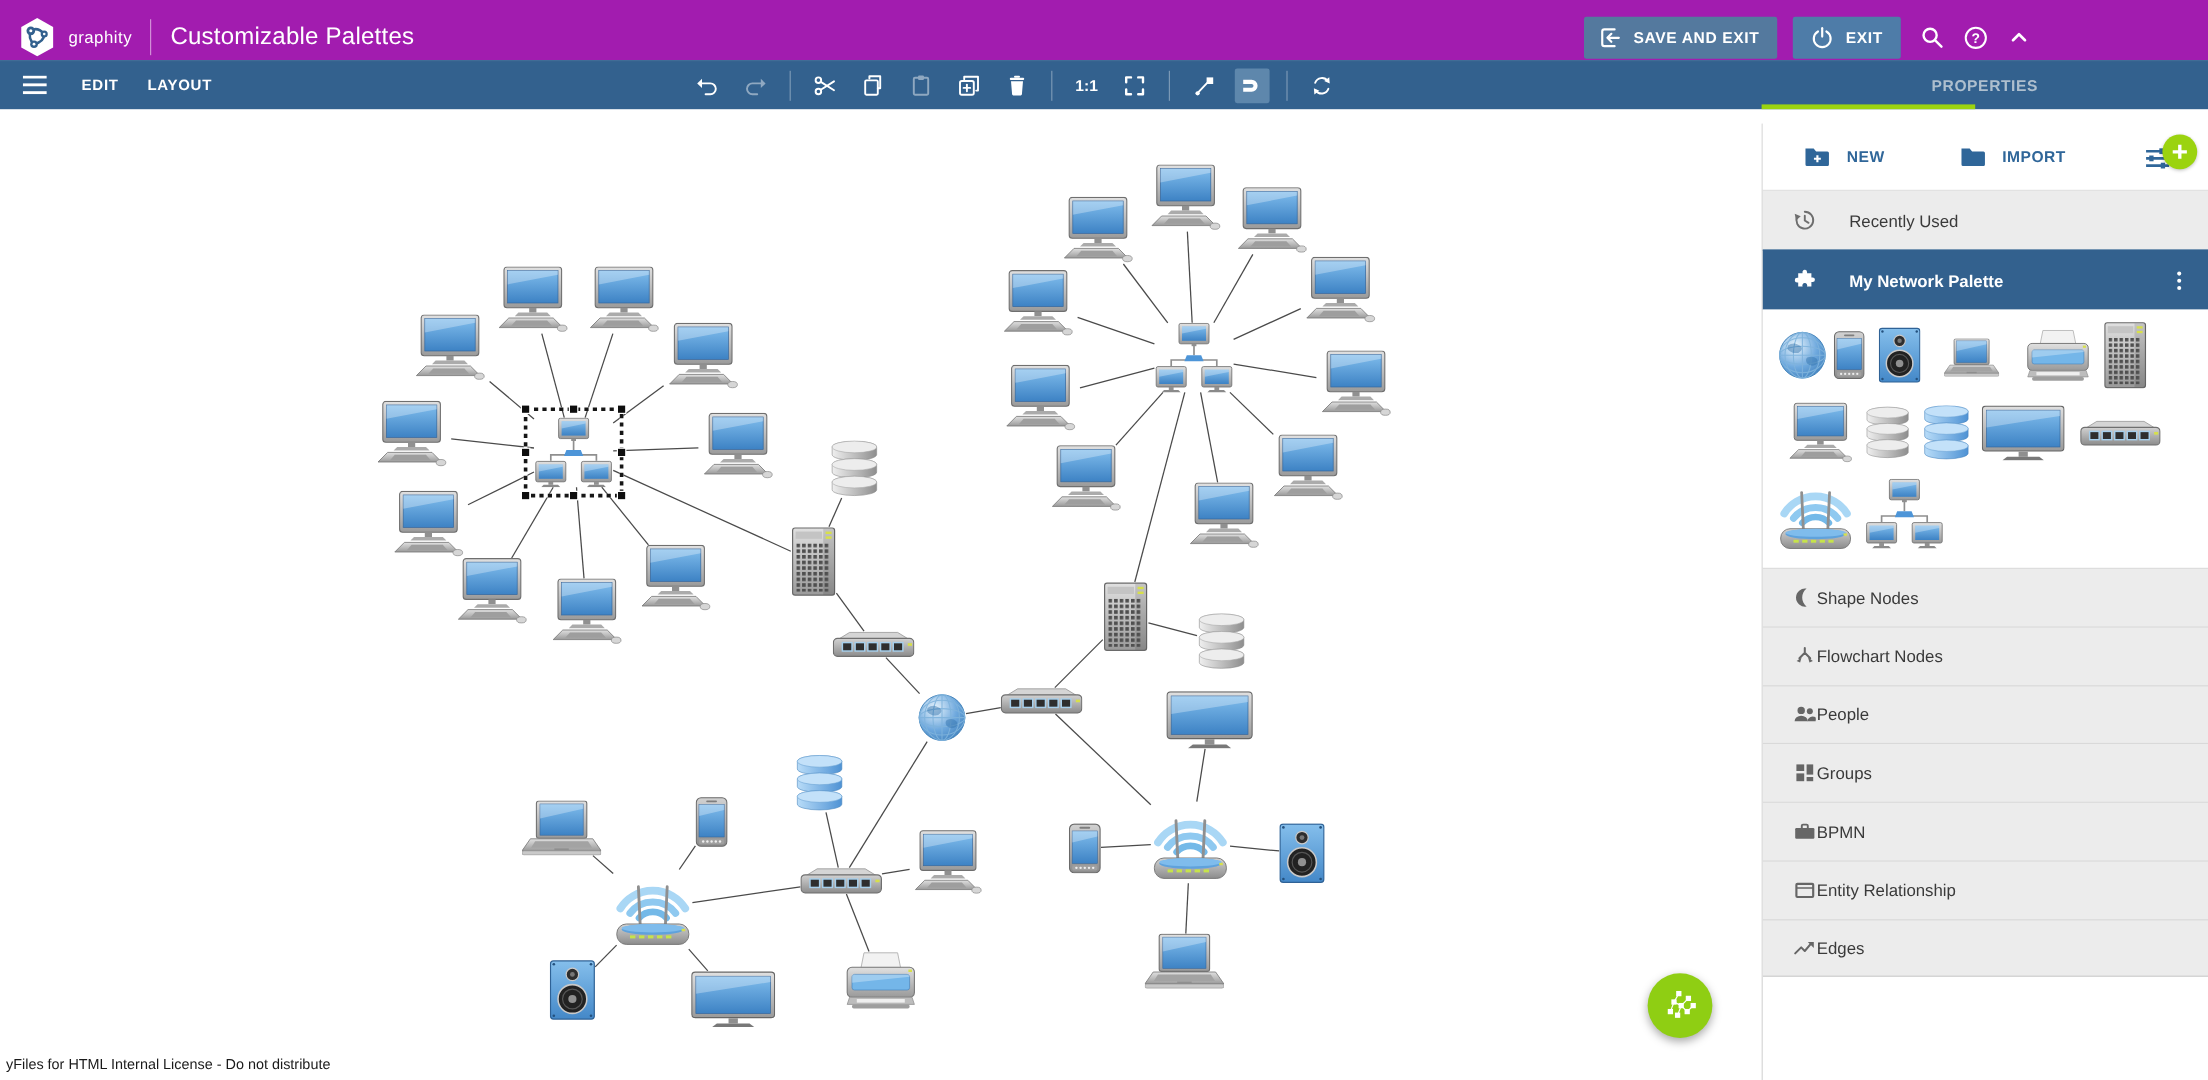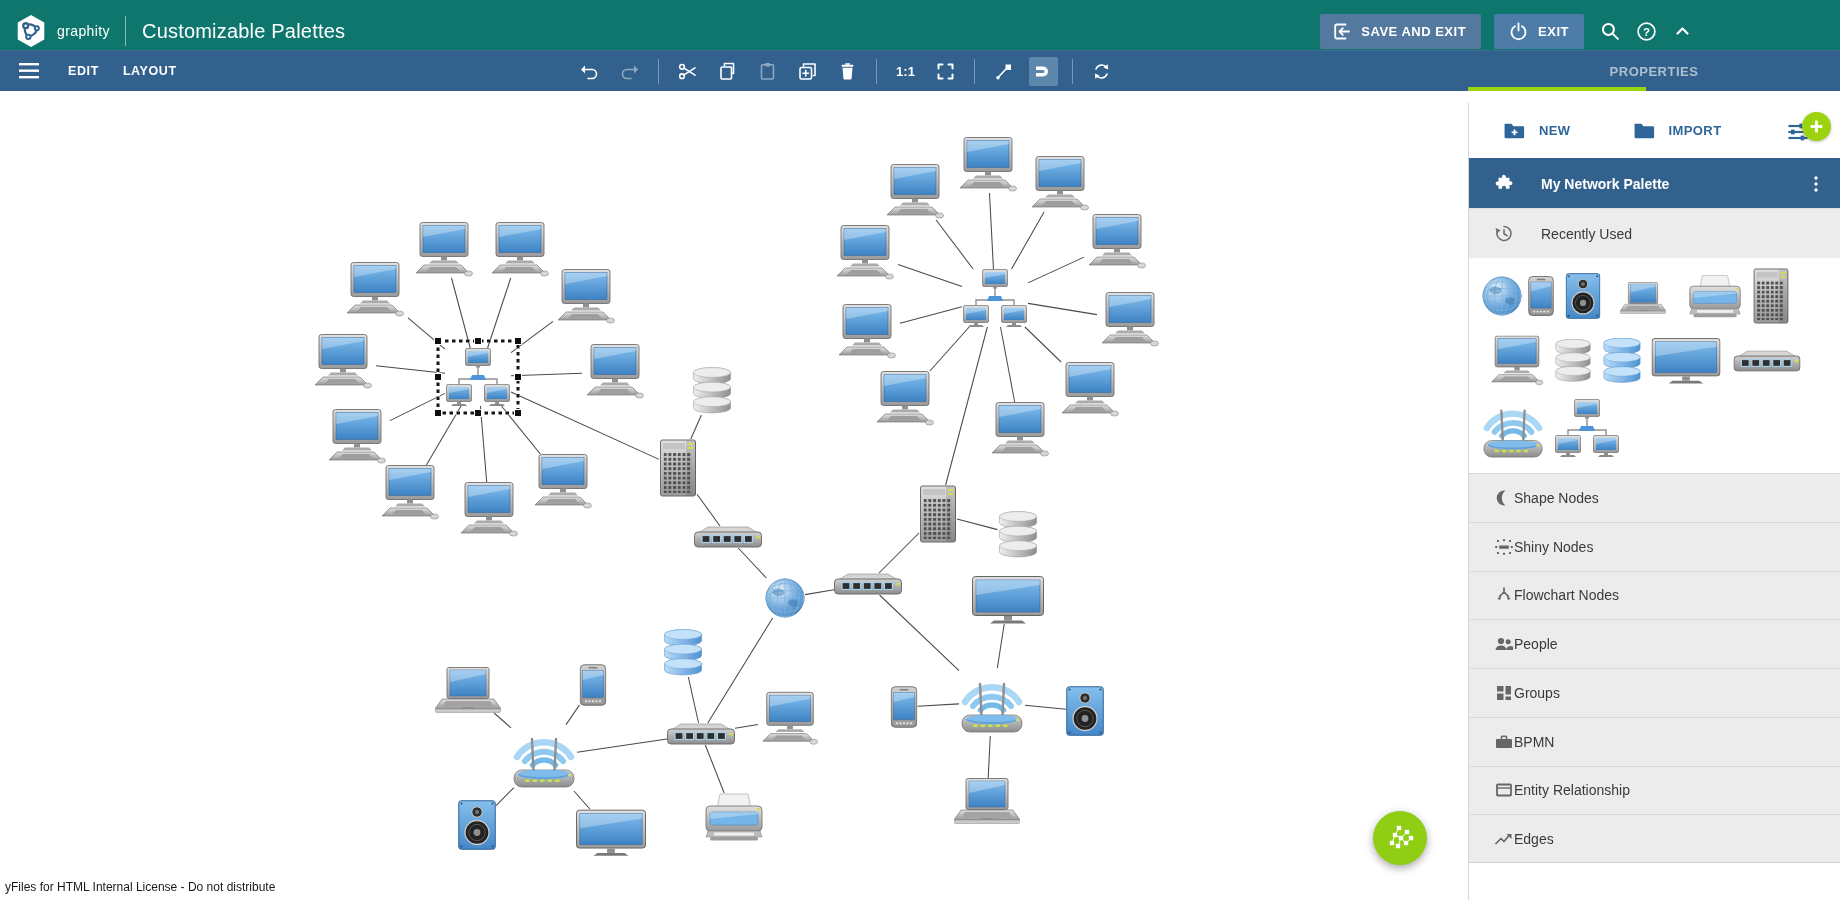--- a/index.html
+++ b/index.html
@@ -1,20 +1,20 @@
 <!DOCTYPE html>
 <html><head>
 <meta charset="utf-8">
 <style>
   * { margin:0; padding:0; box-sizing:border-box; }
   html,body { width:1840px; height:900px; overflow:hidden; font-family:"Liberation Sans",sans-serif; background:#fff; }
   body { position:relative; }
 
   
-  .header { position:absolute; left:0; top:0; width:1840px; height:62px; background:#0f766e; display:flex; align-items:center; color:#fff; }
+  .header { position:absolute; left:0; top:0; width:1840px; height:62px; background:#a21caf; display:flex; align-items:center; color:#fff; }
   .logo-wrap { display:flex; align-items:center; gap:9px; margin-left:14px; }
   .logo-text { font-size:14px; letter-spacing:.4px; }
   .h-divider { width:1px; height:30px; background:rgba(255,255,255,.5); margin:0 16px 0 15px; }
   .title { font-size:20px; font-weight:400; letter-spacing:.2px; }
   .h-spacer { flex:1; }
   .hbtn { display:flex; align-items:center; gap:10px; height:35px; padding:0 15px; border-radius:2px; font-size:13px; font-weight:bold; letter-spacing:.5px; cursor:pointer; }
   .hbtn.save { background:#54799E; margin-right:13px;padding-left:12px; }
   .hbtn.exit { background:#4E7CA8; margin-right:8px; }
   .hicon { width:36px; height:36px; display:flex; align-items:center; justify-content:center; cursor:pointer; }
   .header .pad-right { width:140px; }
@@ -586,45 +586,45 @@
       </svg>
     </div>
     <div class="badge">
       <svg width="15" height="15" viewBox="0 0 14 14">
         <line x1="7" y1="1.5" x2="7" y2="12.5" stroke="#fff" stroke-width="2.6"></line>
         <line x1="1.5" y1="7" x2="12.5" y2="7" stroke="#fff" stroke-width="2.6"></line>
       </svg>
     </div>
   </div>
 
+  <div class="row">
+    <span class="ricon">
+      <svg width="21" height="21" viewBox="0 0 20 20">
+        <path d="M10 3 a7 7 0 1 1 -6.4 4.2" fill="none" stroke="#6E6E6E" stroke-width="1.6" stroke-linecap="round"></path>
+        <polygon points="1.6,4.6 6.6,6.8 2.6,10.2" fill="#6E6E6E"></polygon>
+        <path d="M10 6.3 V10.3 L13.1 12.2" fill="none" stroke="#6E6E6E" stroke-width="1.6" stroke-linecap="round"></path>
+      </svg>
+    </span>
+    <span class="rlabel">Recently Used</span>
+  </div>
+
   <div class="row selected">
     <span class="ricon">
       <svg width="21" height="21" viewBox="0 0 20 20">
         <path d="M8.1 2.7 a1.95 1.95 0 0 1 3.8 .6 v1 h3.6 v3.4 h1 a1.95 1.95 0 1 1 0 3.9 h-1 v3.7 h-3.7 a2.05 2.05 0 1 0 -3.6 0 H4.5 v-3.4 h-.9 a1.95 1.95 0 1 1 0 -3.9 h.9 V4.3 h3.6 z" fill="#fff"></path>
       </svg>
     </span>
     <span class="rlabel">My Network Palette</span>
     <span class="kebab">
       <svg width="20" height="20" viewBox="0 0 20 20">
         <circle cx="10" cy="4" r="1.7" fill="#fff"></circle>
           <circle cx="10" cy="10" r="1.7" fill="#fff"></circle>
           <circle cx="10" cy="16" r="1.7" fill="#fff"></circle>
       </svg>
     </span>
-  </div>
-
-  <div class="row">
-    <span class="ricon">
-      <svg width="21" height="21" viewBox="0 0 20 20">
-        <path d="M10 3 a7 7 0 1 1 -6.4 4.2" fill="none" stroke="#6E6E6E" stroke-width="1.6" stroke-linecap="round"></path>
-        <polygon points="1.6,4.6 6.6,6.8 2.6,10.2" fill="#6E6E6E"></polygon>
-        <path d="M10 6.3 V10.3 L13.1 12.2" fill="none" stroke="#6E6E6E" stroke-width="1.6" stroke-linecap="round"></path>
-      </svg>
-    </span>
-    <span class="rlabel">Recently Used</span>
   </div>
 
   <div class="grid-wrap">
     <svg width="372" height="215" viewBox="0 0 372 215">
         <use href="#sym-globe" x="13" y="18" width="40" height="40"></use>
         <use href="#sym-smartphone" x="59" y="17" width="26" height="42"></use>
         <use href="#sym-speaker" x="96.5" y="14" width="35" height="48"></use>
         <use href="#sym-laptop" x="151" y="24" width="46" height="32"></use>
         <use href="#sym-printer" x="219" y="16.5" width="54" height="45"></use>
         <use href="#sym-server" x="283" y="10" width="38" height="56"></use>
@@ -642,38 +642,20 @@
     <span class="ricon">
       <svg width="20" height="20" viewBox="0 0 20 20">
           <path class="sicon" d="M11.5 2.5 a7.6 7.6 0 1 0 0 15 a9.5 9.5 0 0 1 0 -15 z"></path>
         </svg>
     </span>
     <span class="rlabel">Shape Nodes</span>
   </div>
   <div class="prow">
     <span class="ricon">
       <svg width="20" height="20" viewBox="0 0 20 20">
-        <rect class="sicon" x="5" y="8.5" width="10" height="3.2" rx="1"></rect>
-        <g class="sicon">
-          <rect x="3" y="3" width="2" height="2"></rect>
-            <rect x="9" y="2.2" width="2" height="2"></rect>
-            <rect x="15" y="3" width="2" height="2"></rect>
-          <rect x="3" y="15" width="2" height="2"></rect>
-            <rect x="9" y="15.8" width="2" height="2"></rect>
-            <rect x="15" y="15" width="2" height="2"></rect>
-          <rect x="1.2" y="9" width="2" height="2"></rect>
-            <rect x="16.8" y="9" width="2" height="2"></rect>
-        </g>
-      </svg>
-    </span>
-    <span class="rlabel">Shiny Nodes</span>
-  </div>
-  <div class="prow">
-    <span class="ricon">
-      <svg width="20" height="20" viewBox="0 0 20 20">
         <path class="sicon-stroke" d="M10 3 V7 M10 7 L5.5 11.5 M10 7 L14.5 11.5"></path>
         <polygon class="sicon" points="3.2,13.8 7.3,10.9 6.1,15"></polygon>
         <polygon class="sicon" points="16.8,13.8 12.7,10.9 13.9,15"></polygon>
       </svg>
     </span>
     <span class="rlabel">Flowchart Nodes</span>
   </div>
   <div class="prow">
     <span class="ricon">
       <svg width="20" height="20" viewBox="0 0 20 20">

